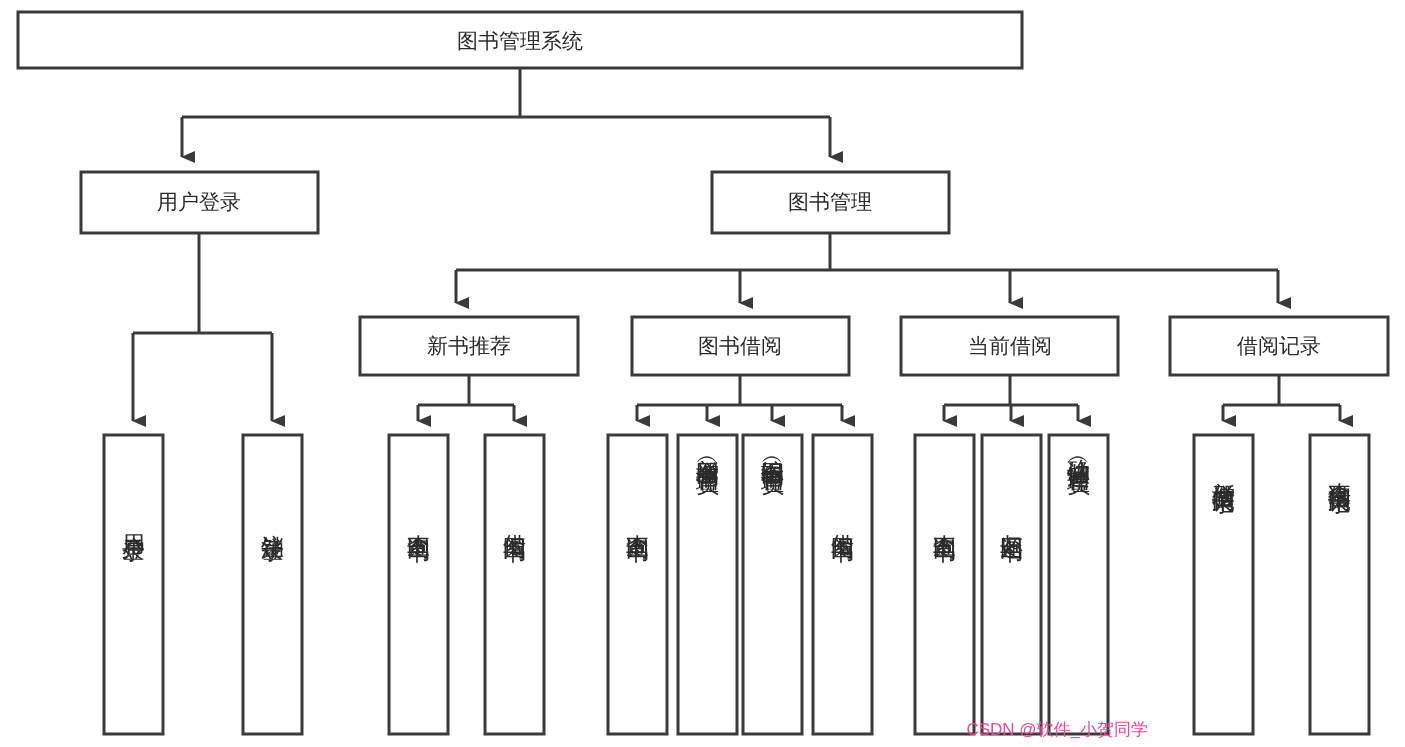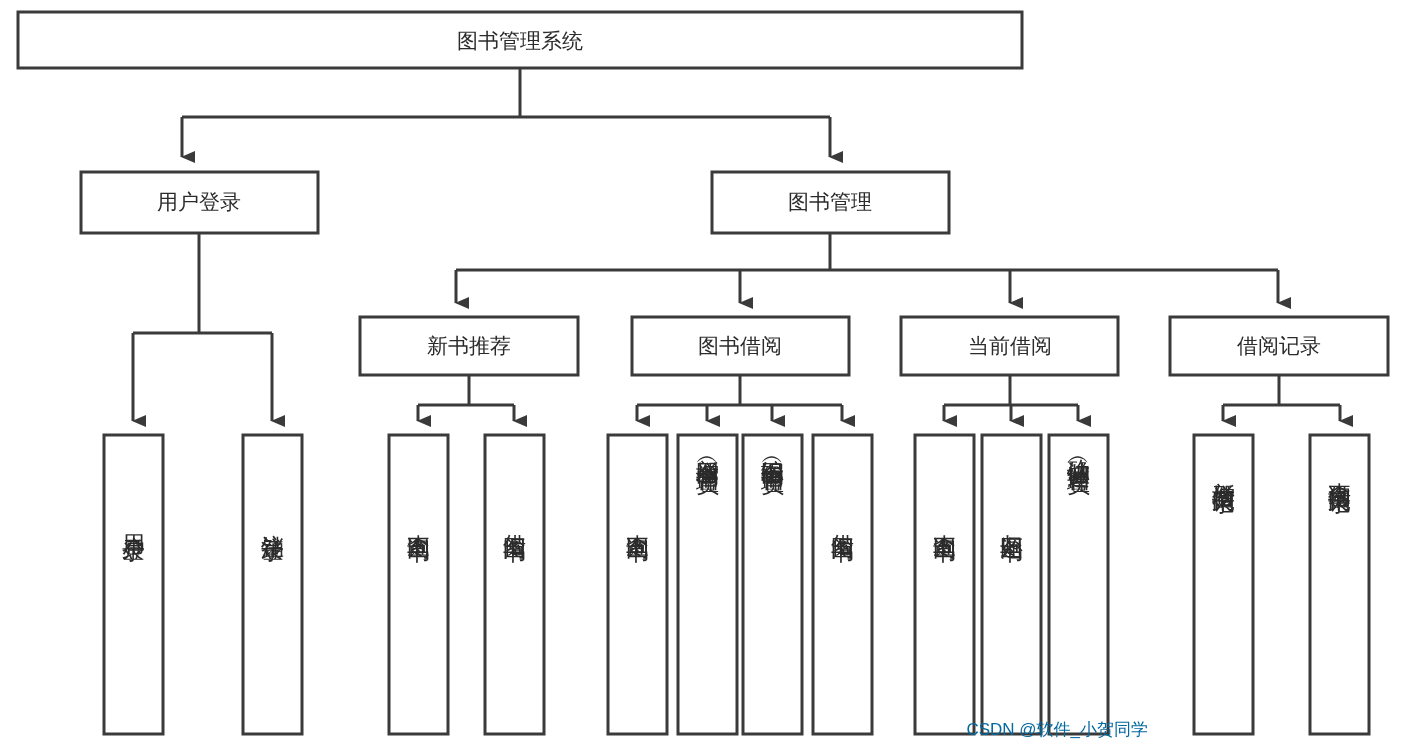--- a/index.html
+++ b/index.html
@@ -56,21 +56,21 @@
     writing-mode: vertical-rl;
     glyph-orientation-vertical: 0;
     letter-spacing: 2px;
   }
   .watermark {
     position: absolute;
     right: 8px;
     bottom: 6px;
     font-family: "Liberation Sans", "DejaVu Sans", sans-serif;
     font-size: 17px;
-    color: #0369a1;
+    color: #ec4899;
     white-space: nowrap;
     user-select: none;
   }
 </style>
 </head>
 <body>
 
 <div id="diagram-root">
   <svg class="flow" viewBox="0 0 1405 747" xmlns="http://www.w3.org/2000/svg">
     <defs>

